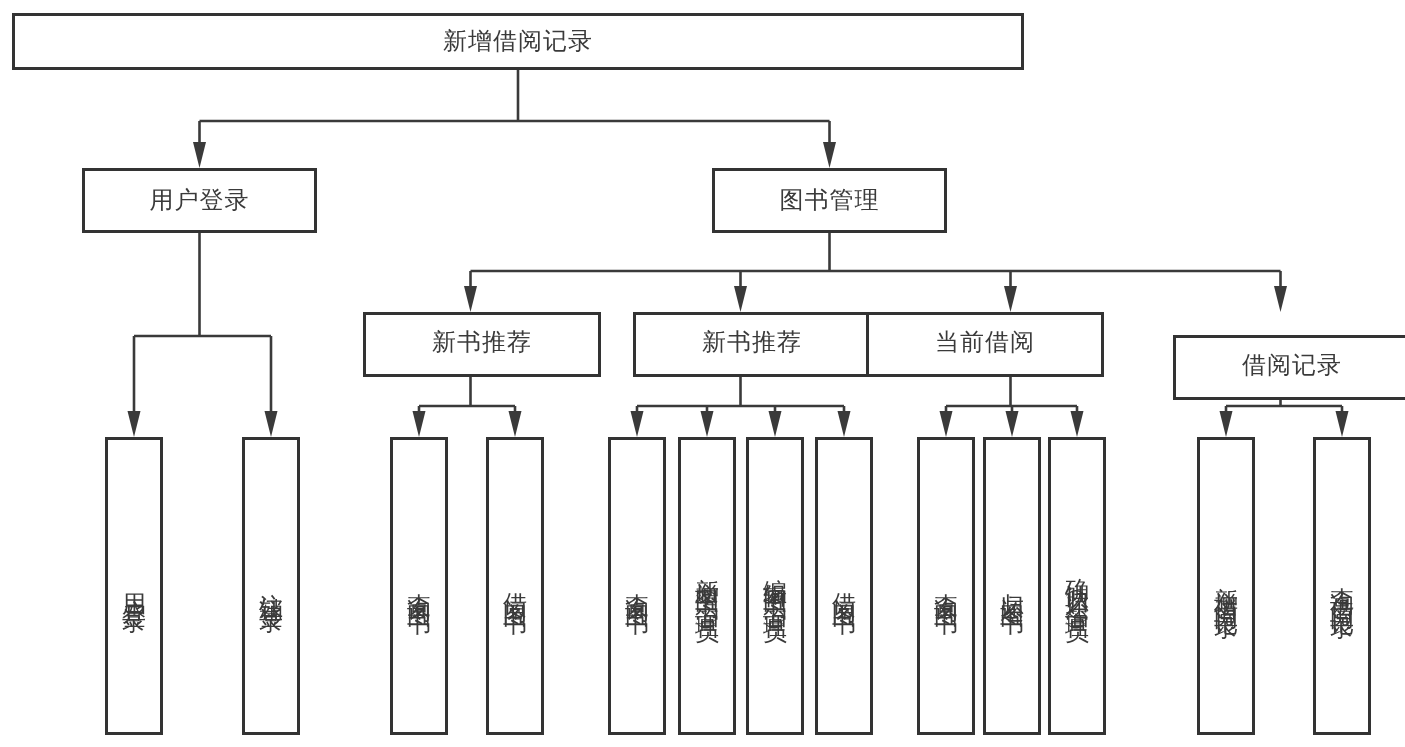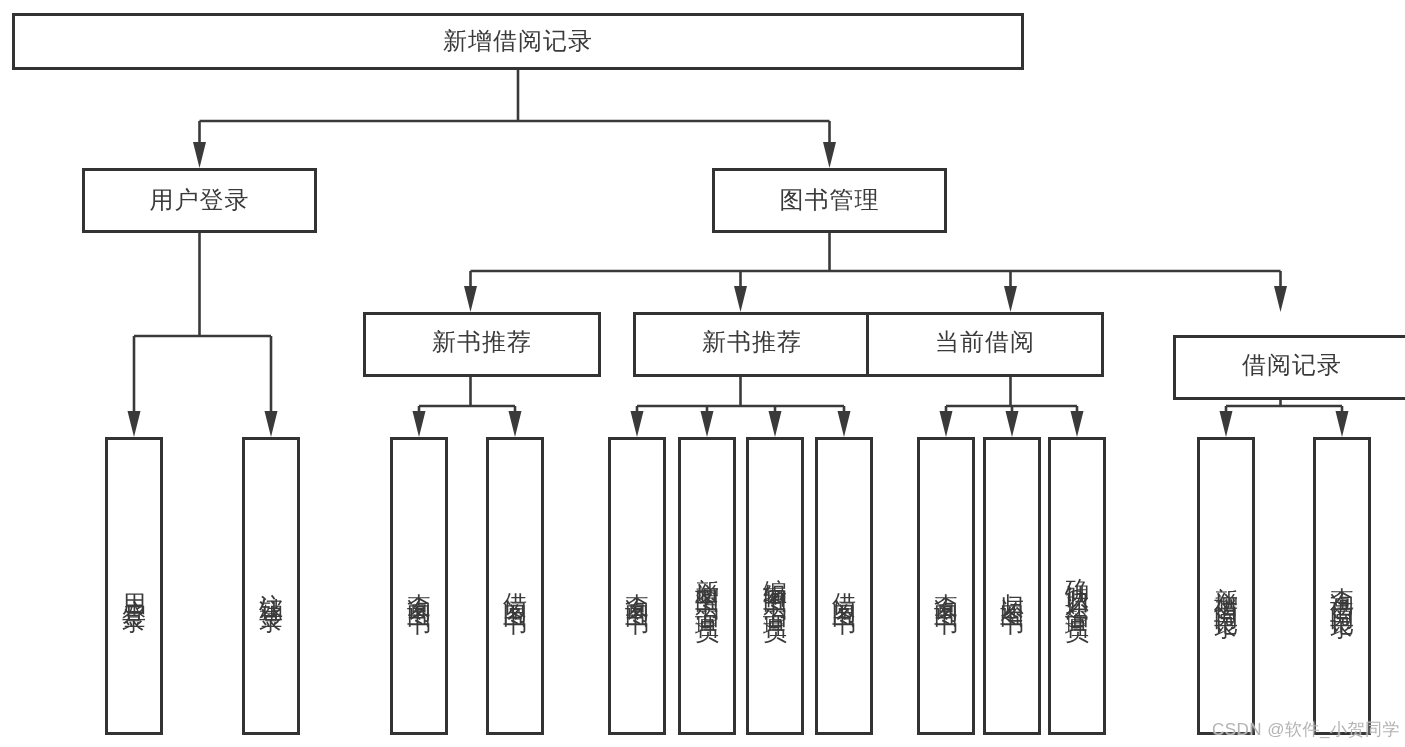--- a/index.html
+++ b/index.html
@@ -205,15 +205,14 @@
     <span class="vlabel">确认归还（管理员）</span>
   </div>
 
   <div class="node leaf" style="left:1197px;">
     <span class="vlabel">新增借阅记录</span>
   </div>
   <div class="node leaf" style="left:1313px;">
     <span class="vlabel">查询借阅记录</span>
   </div>
 
-  <div class="watermark">CSDN @软件_小贺同学</div>
 
 </div>
 
 </body></html>

